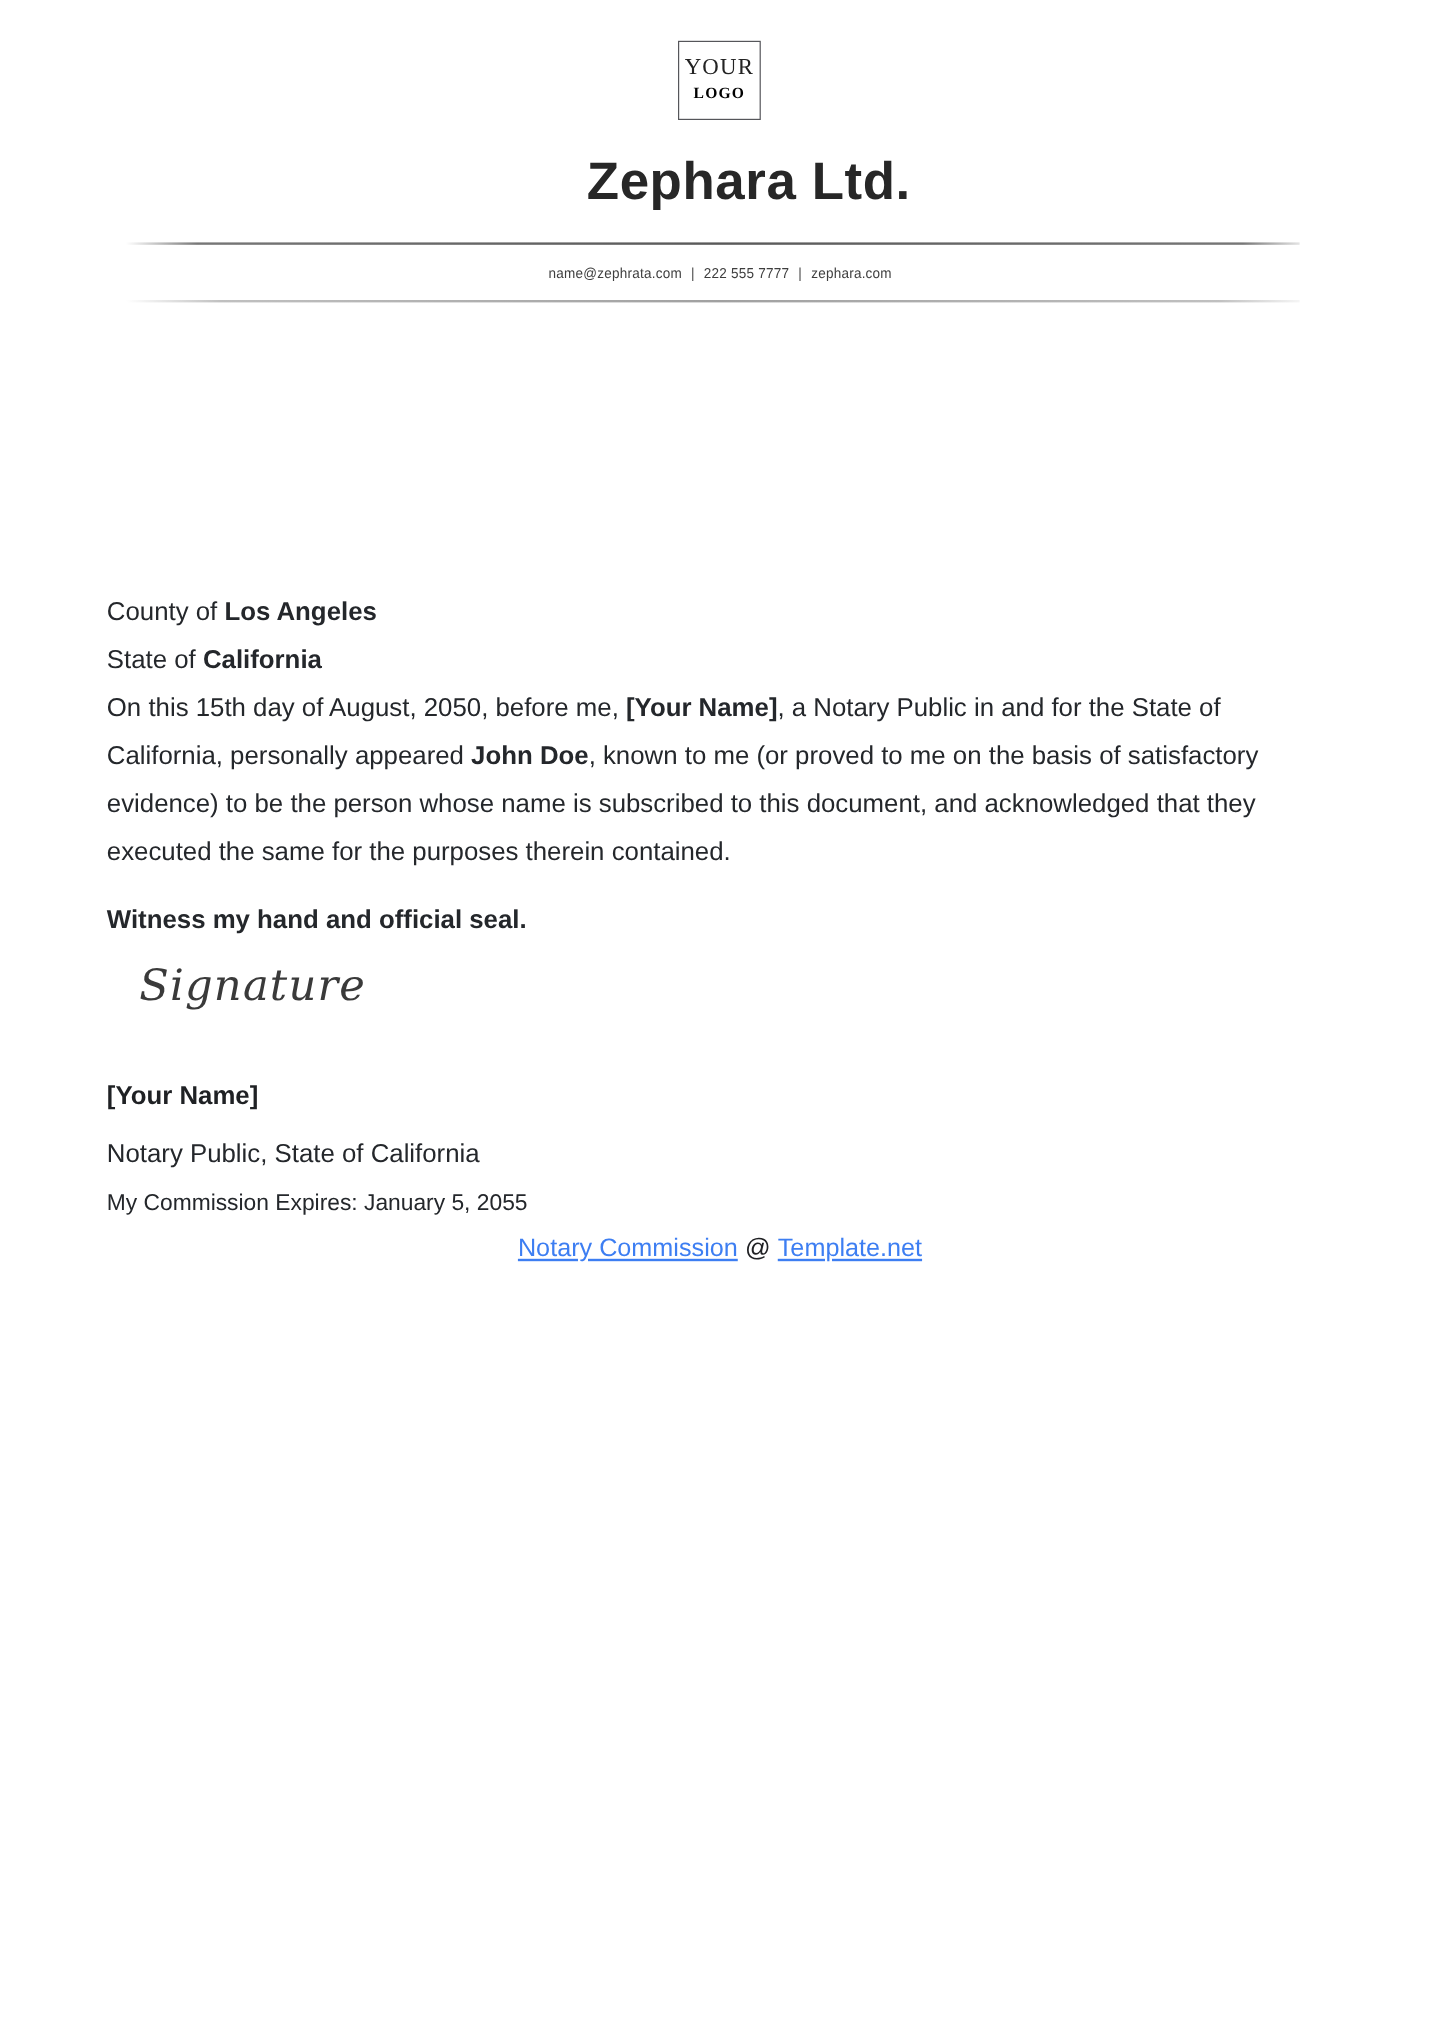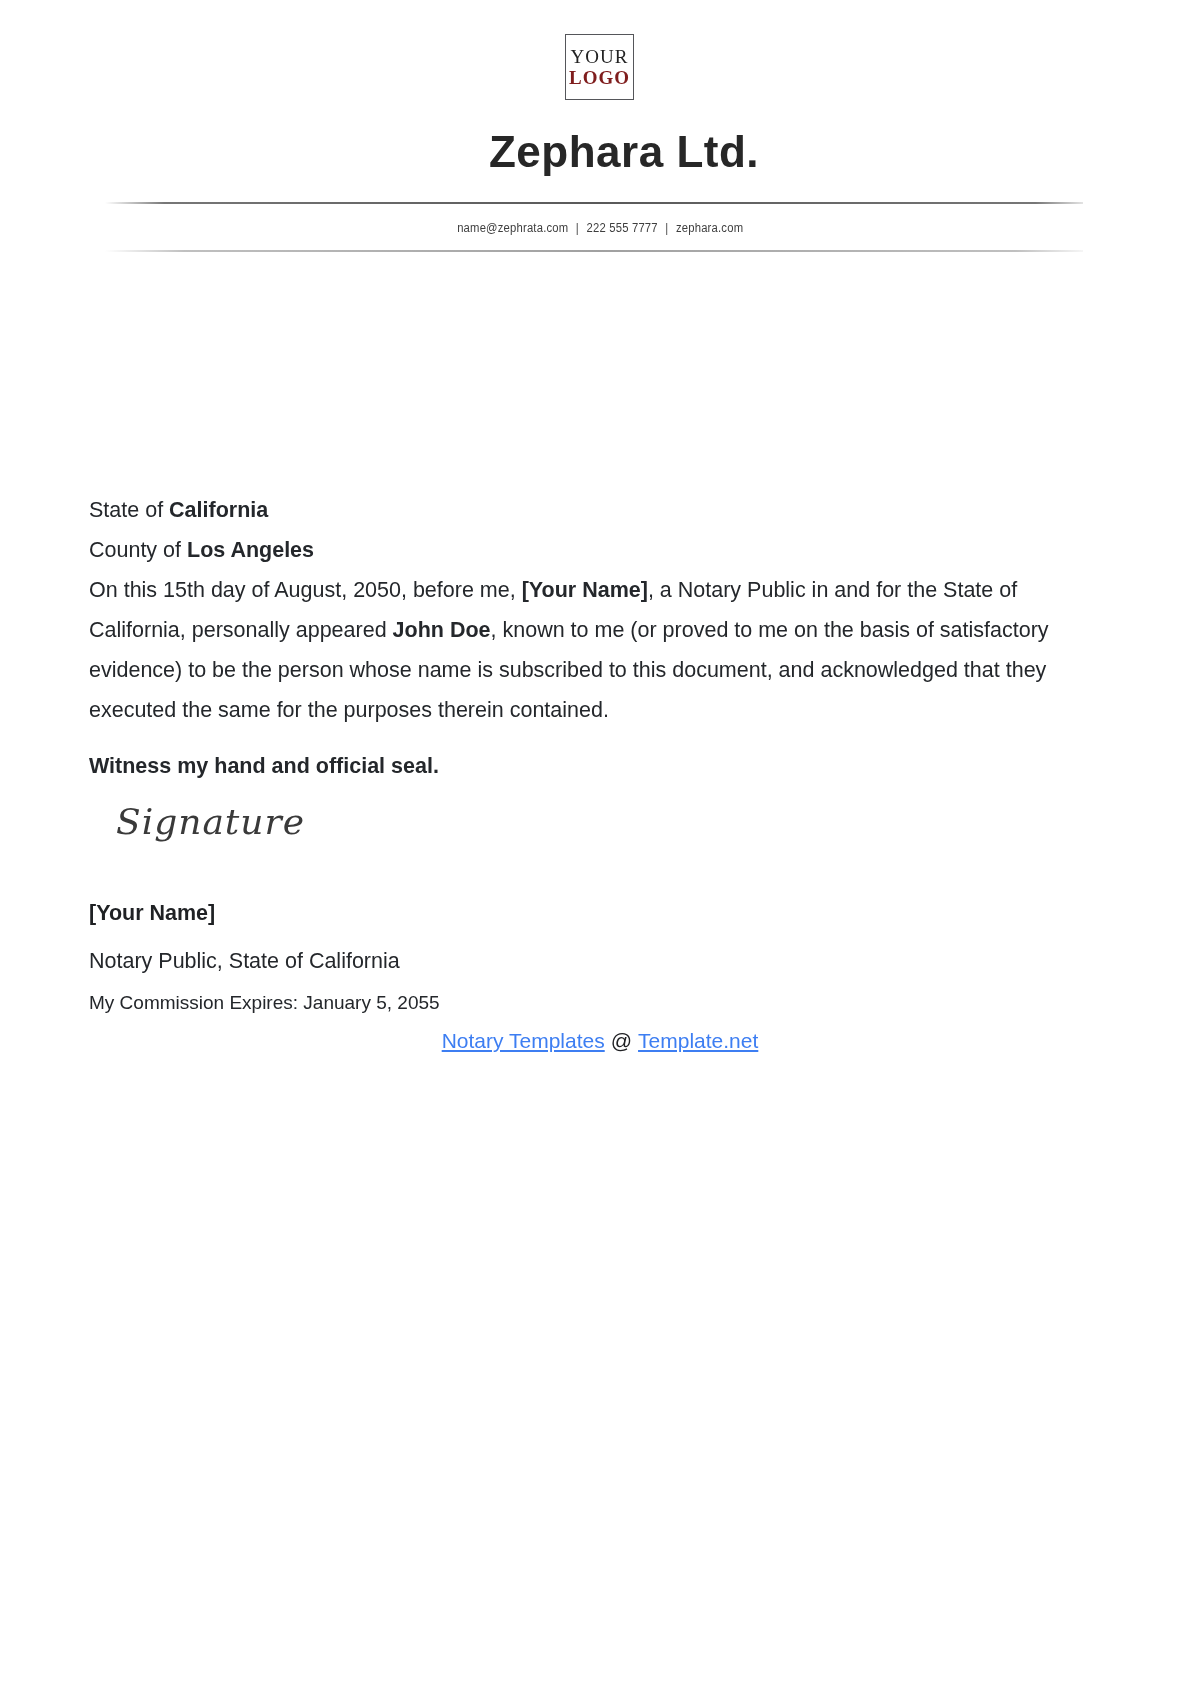--- a/index.html
+++ b/index.html
@@ -34,25 +34,25 @@
   }
   .logo-line1 {
     font-family: "Liberation Serif", serif;
     font-size: 19px;
     line-height: 20px;
     letter-spacing: 1px;
     color: #232323;
   }
   .logo-line2 {
     font-family: "Liberation Serif", serif;
-    font-size: 19px;
+    font-size: 13px;
     line-height: 21px;
     letter-spacing: 1px;
     font-weight: 700;
-    color: #7f1d1d;
+    color: #000000;
   }
   .company-name {
     position: absolute;
     left: 0;
     top: 126px;
     width: 1200px;
     text-align: center;
     font-size: 44px;
     line-height: 52px;
     font-weight: 600;
@@ -202,29 +202,29 @@
   <div class="contact-line">
     <span class="contact-inner">
       <span>name@zephrata.com</span><span class="contact-sep">|</span><span>222 555 7777</span><span class="contact-sep">|</span><span>zephara.com</span>
     </span>
   </div>
 
   <div class="rule rule-bottom"></div>
 
 
   <div class="doc-body">
+    <div><span>County of </span><span class="seg-bold">Los Angeles</span></div>
     <div><span>State of </span><span class="seg-bold">California</span></div>
-    <div><span>County of </span><span class="seg-bold">Los Angeles</span></div>
     <div><span>On this 15th day of August, 2050, before me, </span><span class="seg-bold">[Your Name]</span><span>, a Notary Public in and for the State of California, personally appeared </span><span class="seg-bold">John Doe</span><span>, known to me (or proved to me on the basis of satisfactory evidence) to be the person whose name is subscribed to this document, and acknowledged that they executed the same for the purposes therein contained.</span></div>
     <div class="witness-line">Witness my hand and official seal.</div>
   </div>
 
   <div class="signature-script">Signature</div>
 
   <div class="signer-name">[Your Name]</div>
   <div class="signer-title">Notary Public, State of California</div>
   <div class="commission-line">My Commission Expires: January 5, 2055</div>
 
   <div class="footer-links">
-    <a style="color: rgb(61, 126, 242);">Notary Templates</a><span class="footer-at">@</span><a style="color: rgb(61, 126, 242);">Template.net</a>
+    <a style="color: rgb(61, 126, 242);">Notary Commission</a><span class="footer-at">@</span><a style="color: rgb(61, 126, 242);">Template.net</a>
   </div>
 
 </div>
 
 </body></html>

